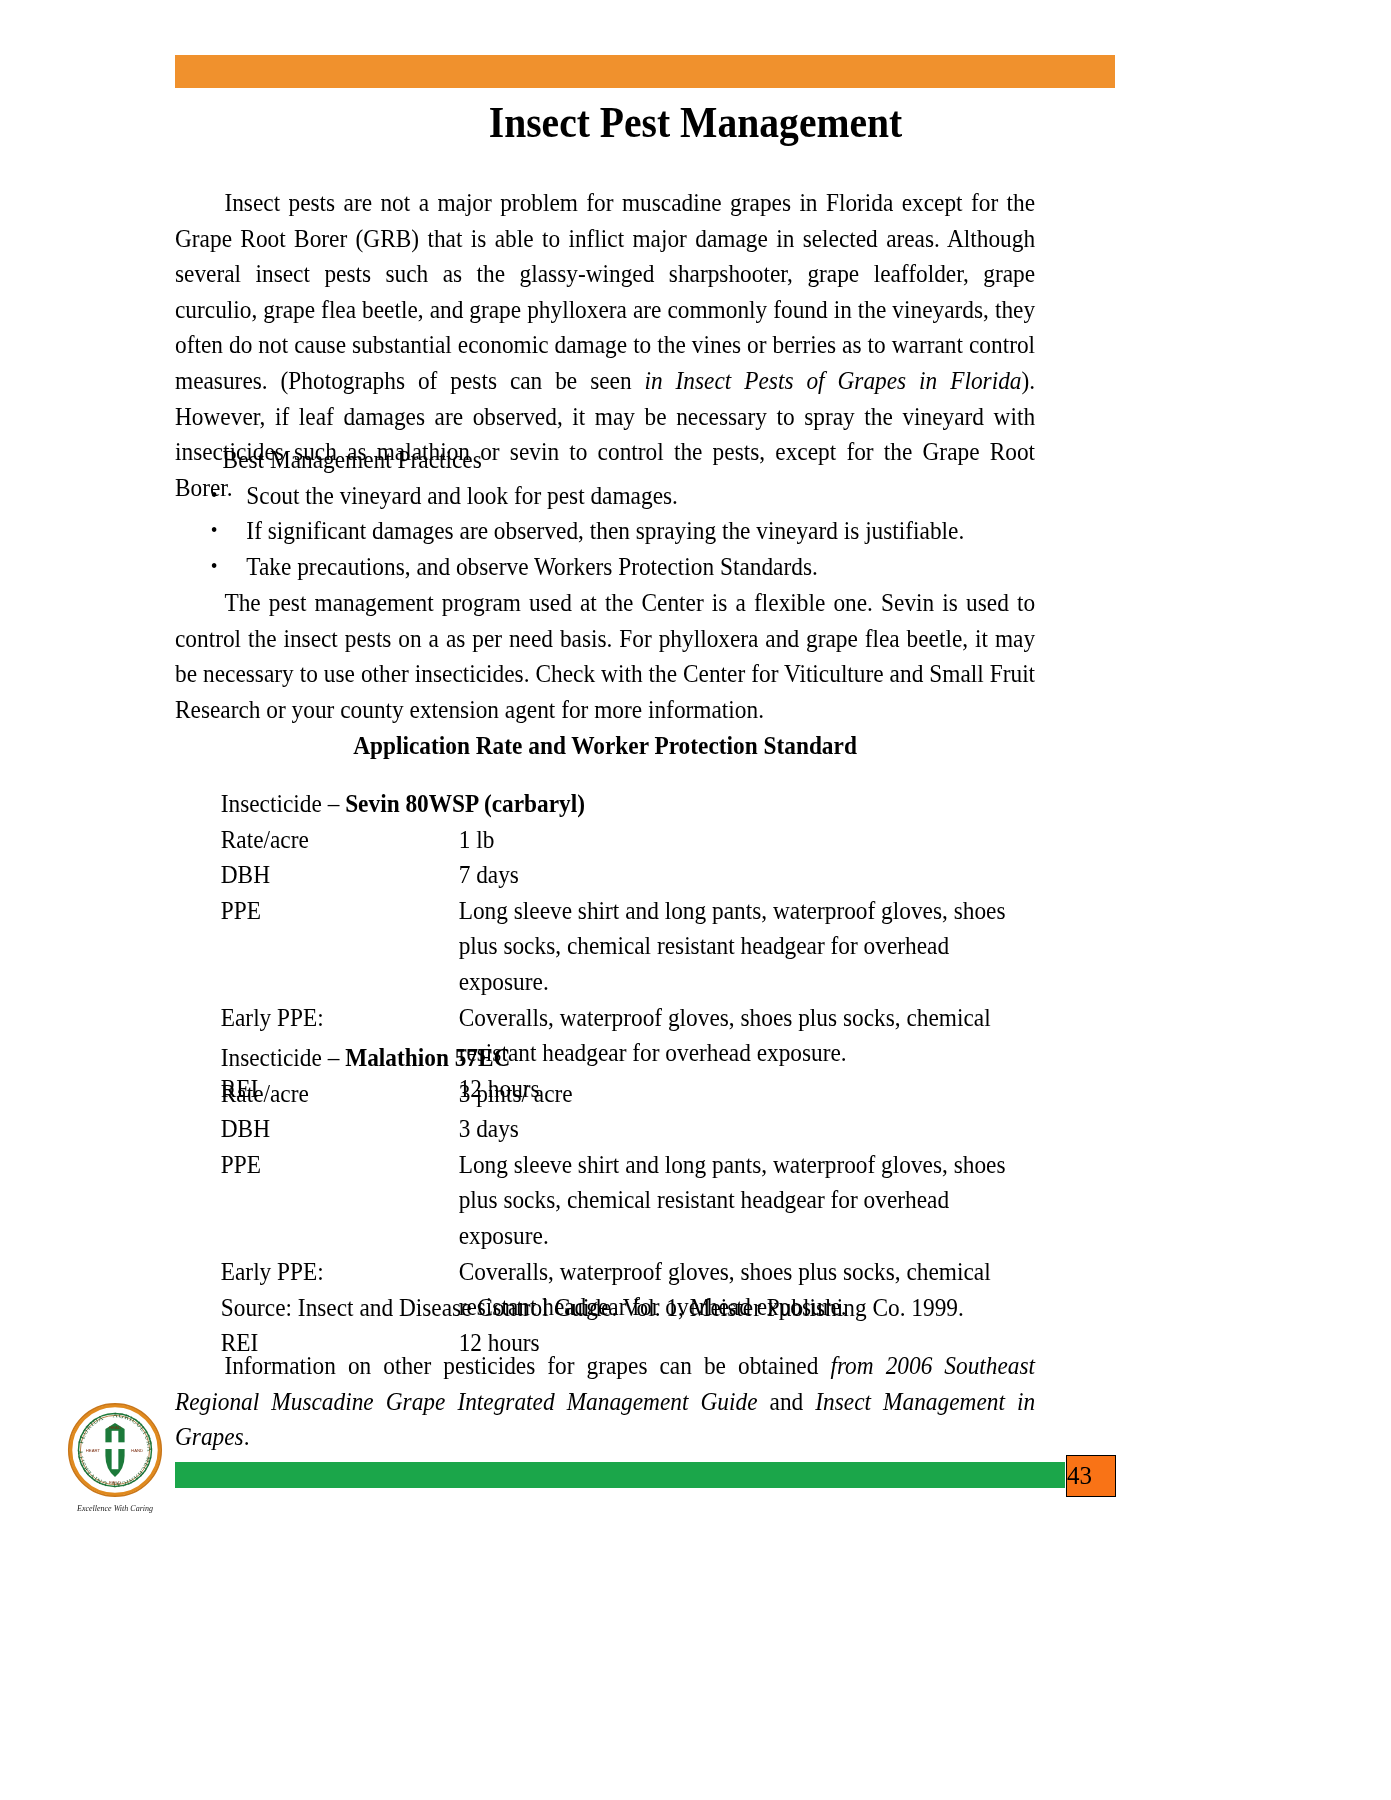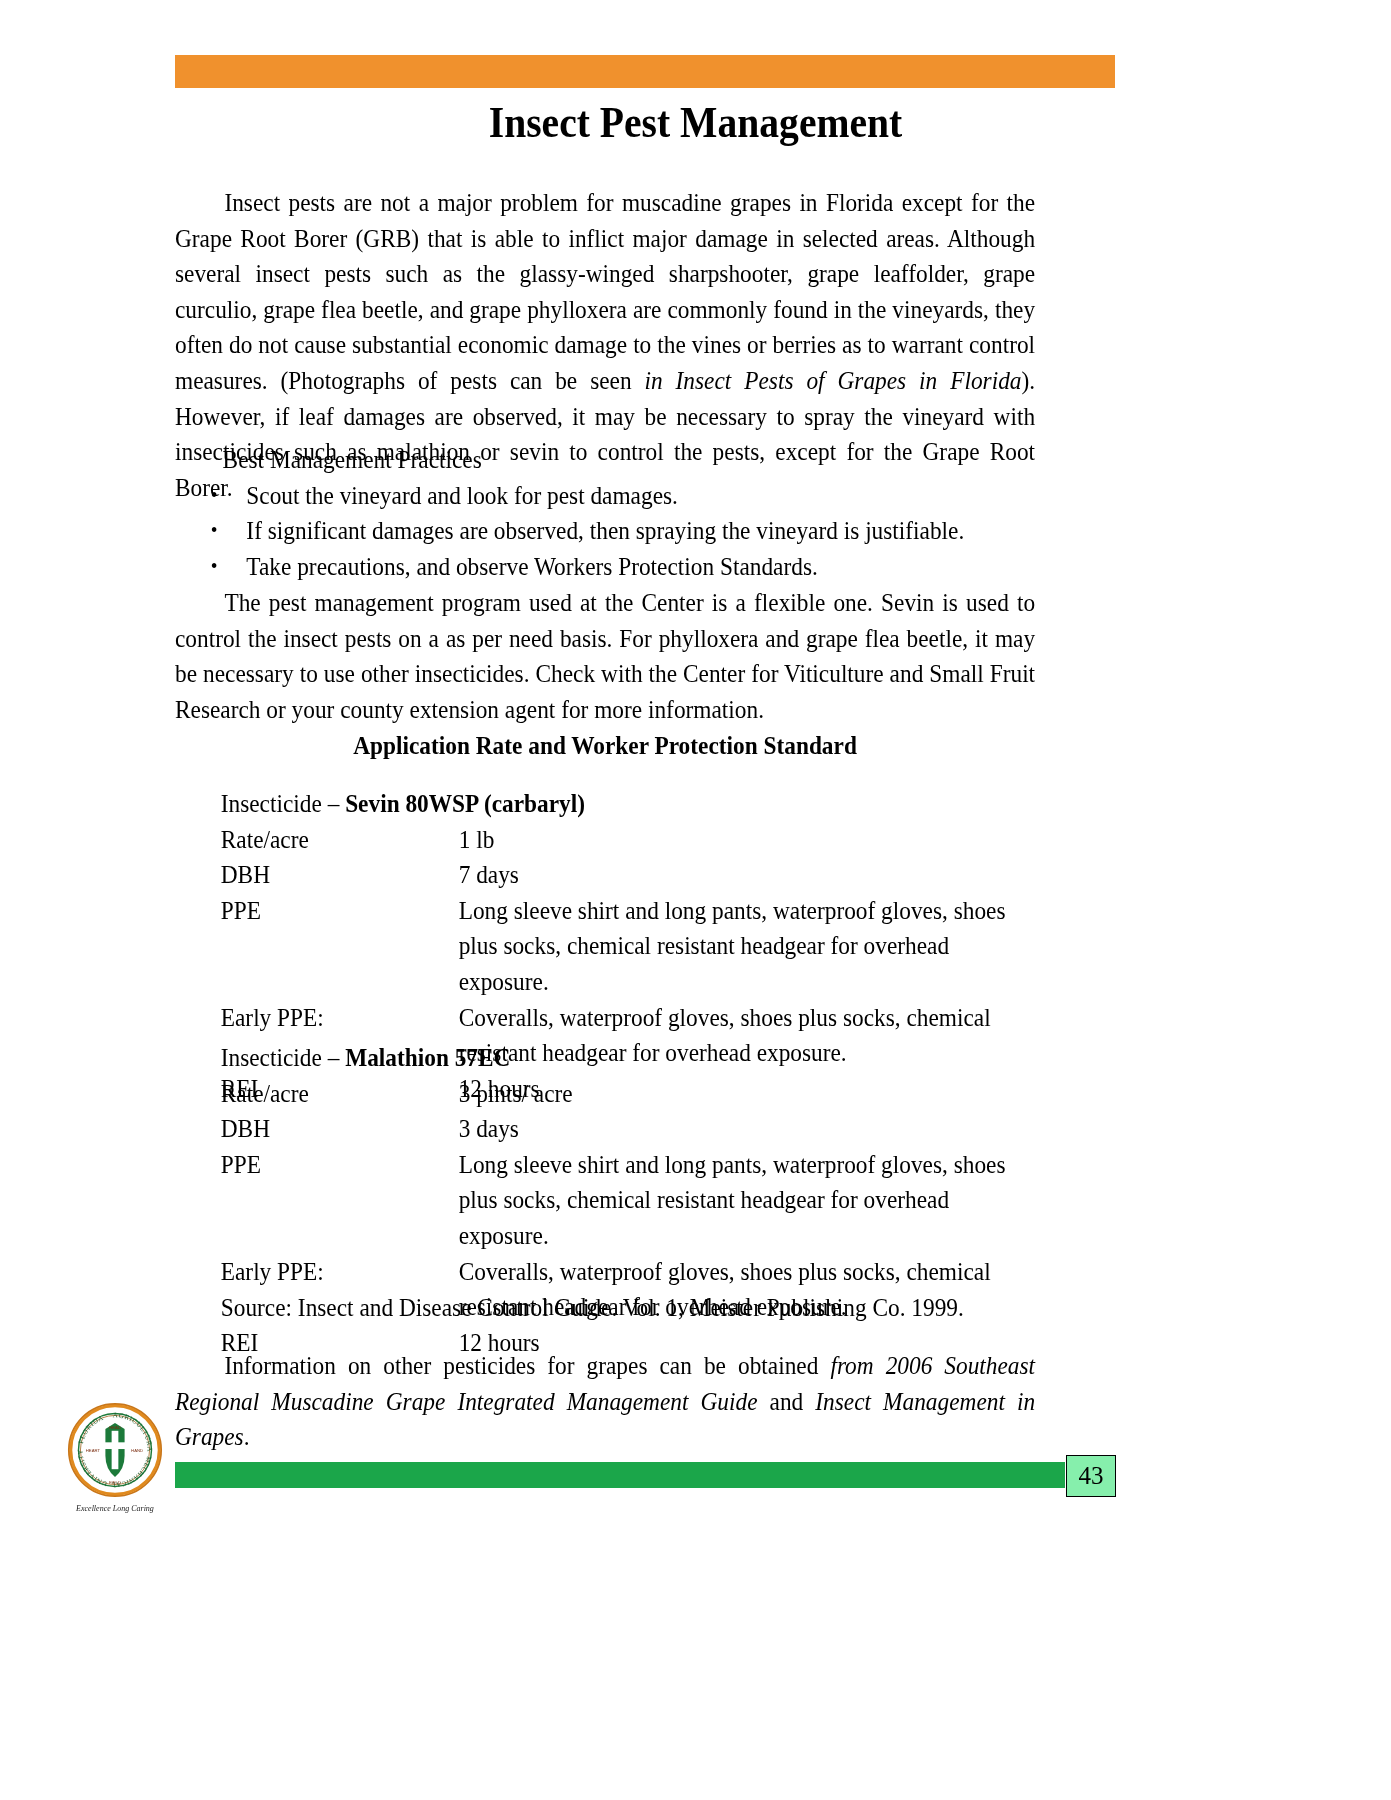--- a/index.html
+++ b/index.html
@@ -62,22 +62,22 @@
   .spec-row .lbl{width:260px;flex:0 0 260px;}
   .spec-row .val{flex:1 1 auto;}
 
   
   .footer-bar{
     position:absolute;left:175px;top:1462px;width:890px;height:26px;
     background:#1BA64A;
   }
   .page-box{
     position:absolute;left:1066px;top:1455px;width:48px;height:40px;
-    border:1.5px solid #000;background:#86efac;
-    display:flex;align-items:center;justify-content:center;
+    border:1.5px solid #000;background:#f97316;
+    display:flex;align-items:center;justify-content:flex-start;
     font-size:25px;
   }
   .seal-wrap{
     position:absolute;left:66px;top:1402px;width:98px;height:130px;
     text-align:center;
   }
   .seal-caption{
     font-size:8px;font-style:italic;margin-top:2px;color:#1a1a1a;
     font-family:"Liberation Serif","DejaVu Serif",serif;
   }
@@ -197,16 +197,16 @@
       </text>
 
       <path d="M50 22 L60 28 L60 56 Q60 70 50 78 Q40 70 40 56 L40 28 Z" fill="#1C7A3A"></path>
       <rect x="46.5" y="30" width="7" height="40" fill="#ffffff"></rect>
       <rect x="36" y="42" width="28" height="7" fill="#ffffff"></rect>
       <text x="50" y="28" font-size="4.4" text-anchor="middle" fill="#7b2d10" font-family="Liberation Sans, sans-serif">HEAD</text>
       <text x="27" y="52" font-size="4.4" text-anchor="middle" fill="#7b2d10" font-family="Liberation Sans, sans-serif">HEART</text>
       <text x="73" y="52" font-size="4.4" text-anchor="middle" fill="#7b2d10" font-family="Liberation Sans, sans-serif">HAND</text>
       <text x="50" y="85" font-size="4.4" text-anchor="middle" fill="#7b2d10" font-family="Liberation Sans, sans-serif">FIELD</text>
     </svg>
-    <div class="seal-caption">Excellence Long Caring</div>
+    <div class="seal-caption">Excellence With Caring</div>
   </div>
 
 </div>
 
 </body></html>

